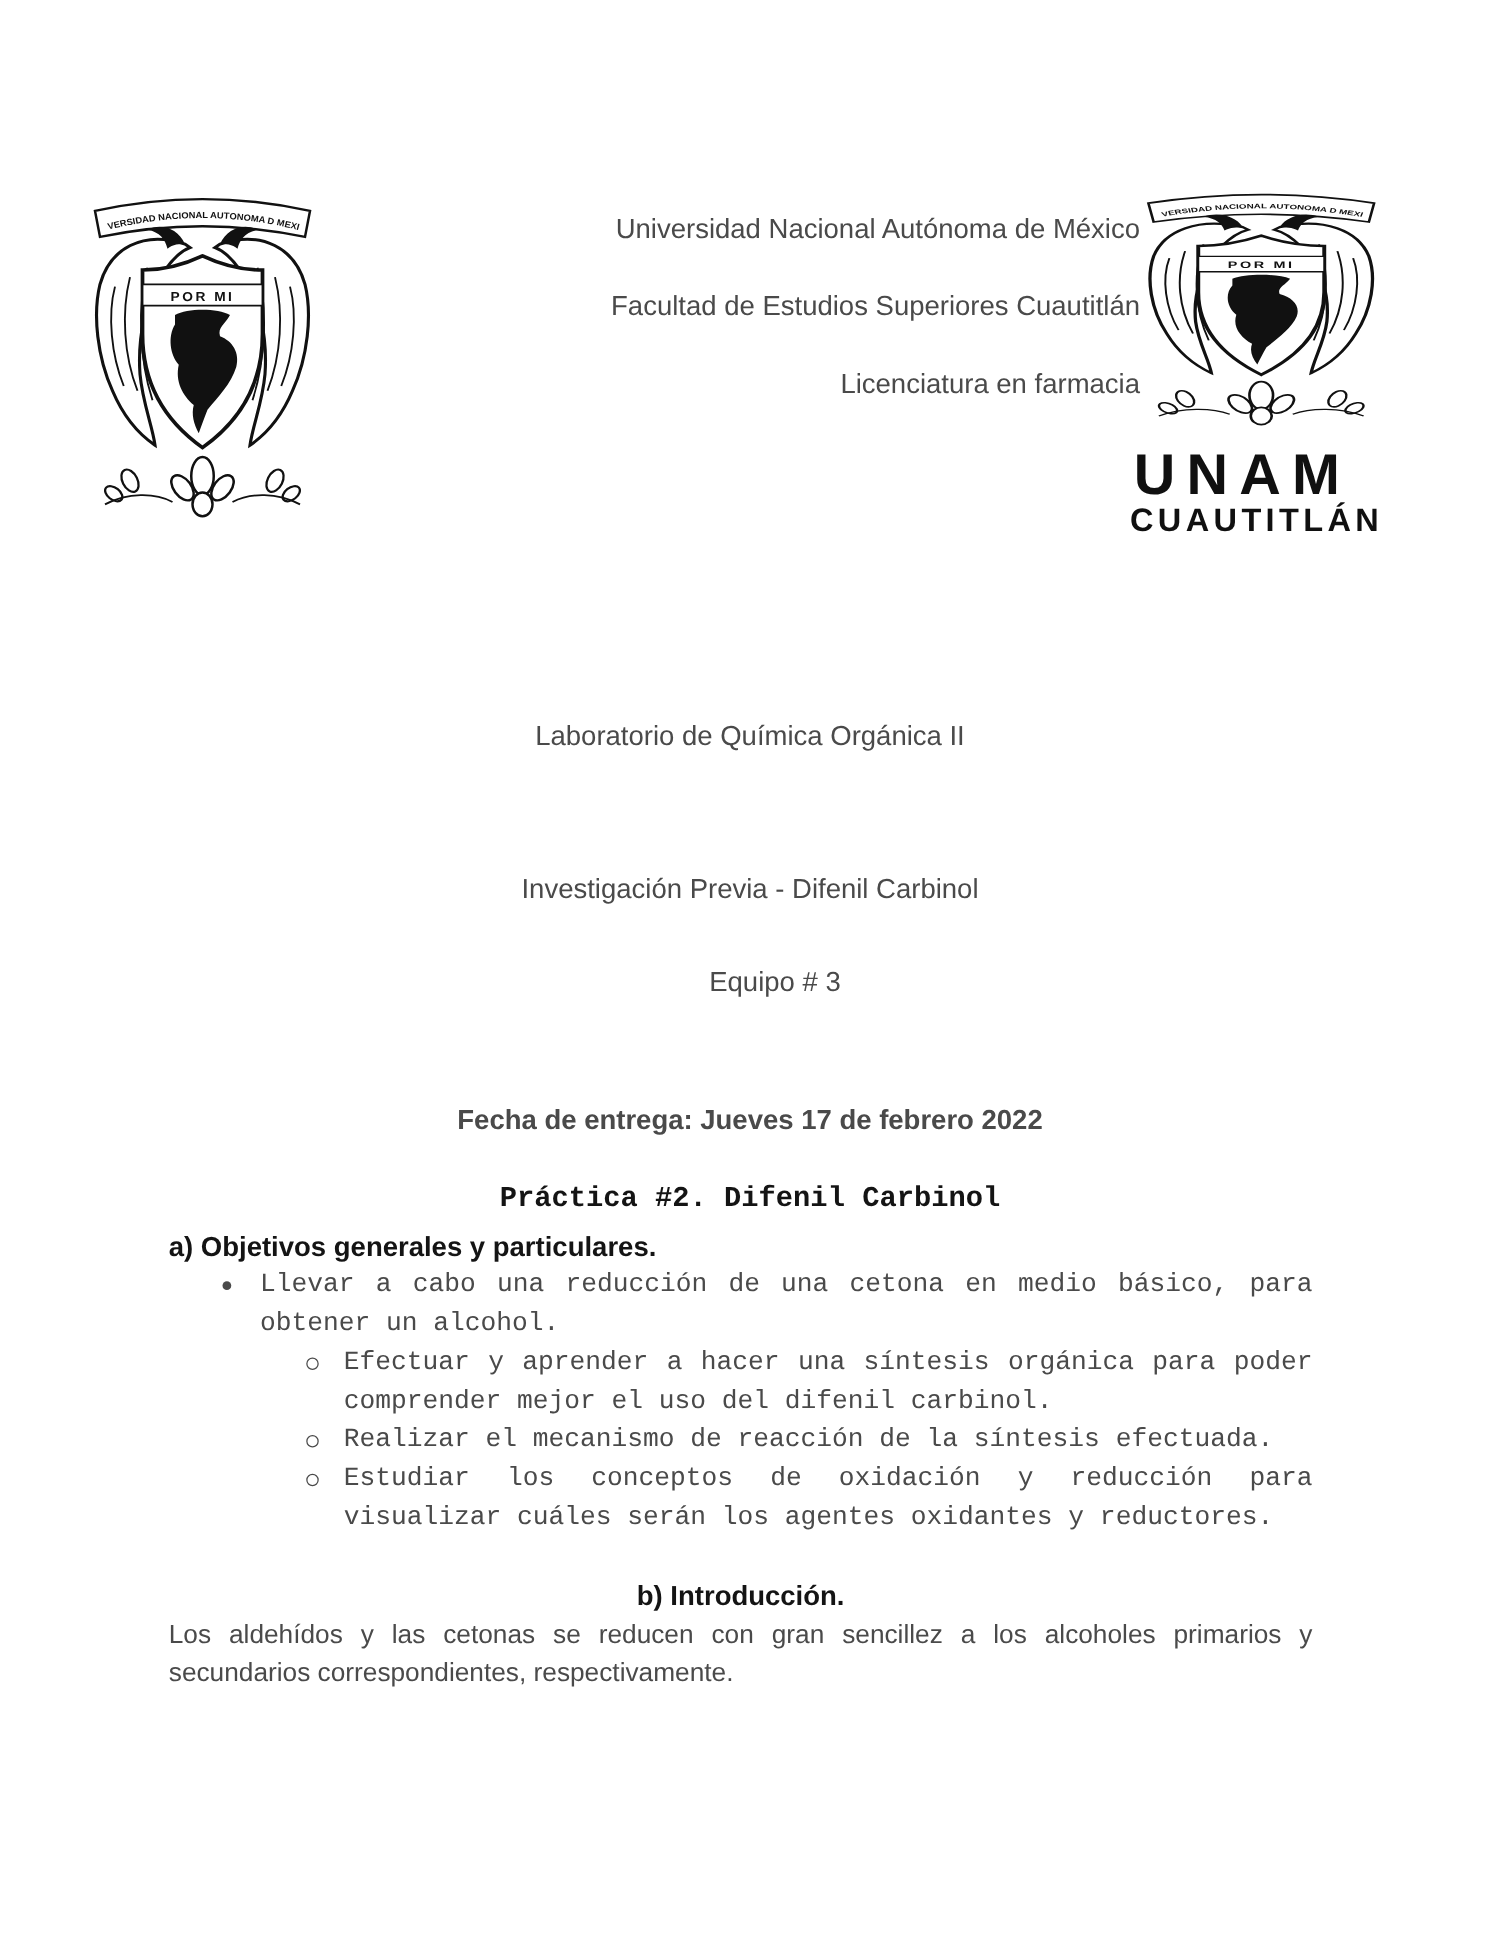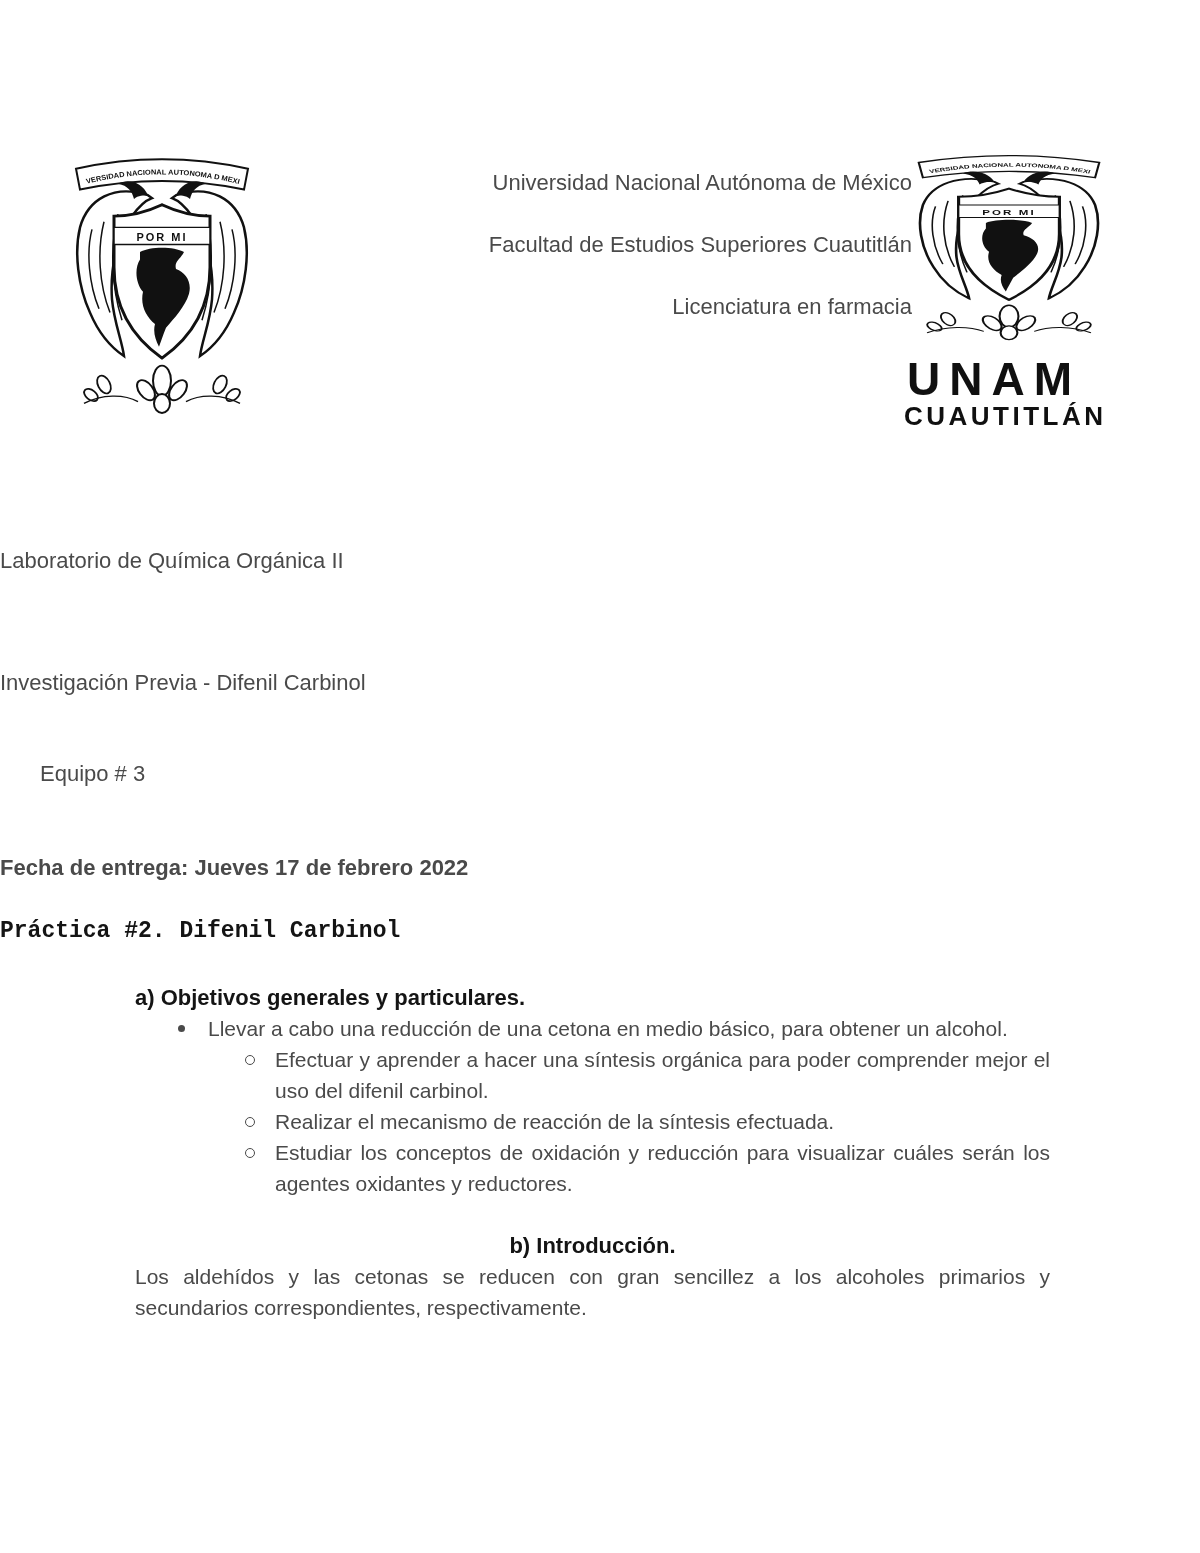--- a/index.html
+++ b/index.html
@@ -26,24 +26,24 @@
     color:#101010; line-height:1.15; margin-left:3px;
     white-space:nowrap;
   }
 
   .header-block {
     position:absolute; left:268px; top:170px; width:644px;
     text-align:right; font-size:22px; color:#4a4a4a;
   }
   .header-block .hline { line-height:26px; margin-bottom:36px; }
 
-  .cline { position:absolute; left:0; width:1200px; text-align:left; font-size:22px; color:#4a4a4a; }
+  .cline { position:absolute; left:0; width:1200px; text-align:center; font-size:22px; color:#4a4a4a;margin-top:28px; }
   .cl-lab       { top:548px; }
   .cl-report    { top:670px; }
-  .cl-team      { top:761px;padding-left:40px; }
+  .cl-team      { top:745px;padding-left:40px; }
   .cl-date      { top:855px;font-weight:bold; }
   .cl-practice  { top:918px; font-weight:700; color:#141414; font-size:23px;font-family:Liberation Mono, monospace; }
 
   .body-block {
     position:absolute; left:135px; top:982px; width:915px;
     font-size:21px; line-height:31px; color:#4a4a4a;
   }
   .sec-heading { font-weight:700; color:#141414; font-size:22px; }
   .sec-heading.spaced { margin-top:31px;text-align:center; }
 
@@ -52,21 +52,21 @@
   .marker { flex:none; width:33px; position:relative; }
   .marker.dot::before {
     content:""; position:absolute; left:3px; top:12px;
     width:7px; height:7px; border-radius:50%; background:#4a4a4a;
   }
   .marker.circle::before {
     content:""; position:absolute; left:3px; top:11px;
     width:8px; height:8px; border-radius:50%;
     border:1.6px solid #4a4a4a; background:transparent;
   }
-  .li-text { flex:1; text-align:justify; }
+  .li-text { flex:1; text-align:justify;font-family:Liberation Mono, monospace; }
   .intro-par { text-align:justify; }
 </style>
 </head>
 <body>
 
 <svg width="0" height="0" style="position:absolute" aria-hidden="true">
   <defs>
     <symbol id="unam-crest" viewBox="0 0 200 300">
 
       <path d="M14,24 Q100,4 186,24 L182,46 Q100,28 18,46 Z" fill="#ffffff" stroke="#111111" stroke-width="2"></path>

